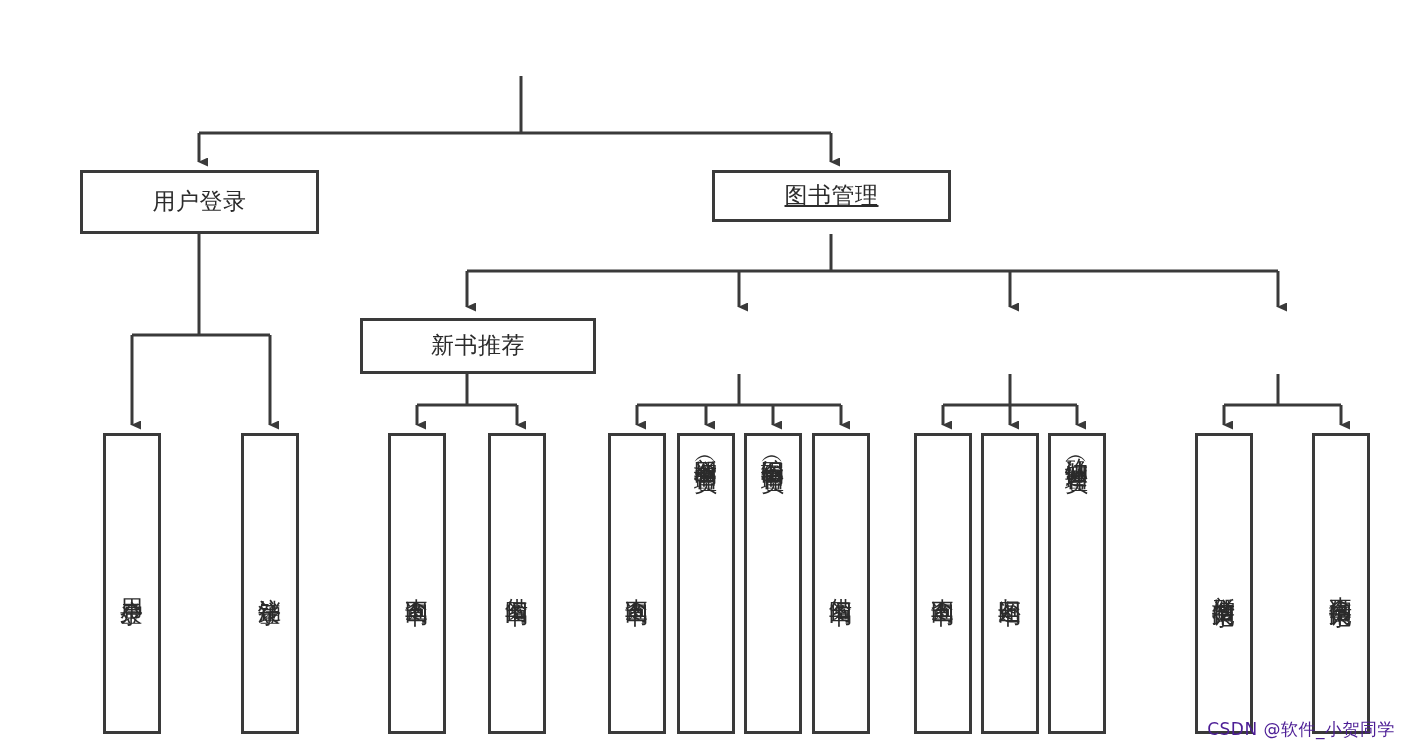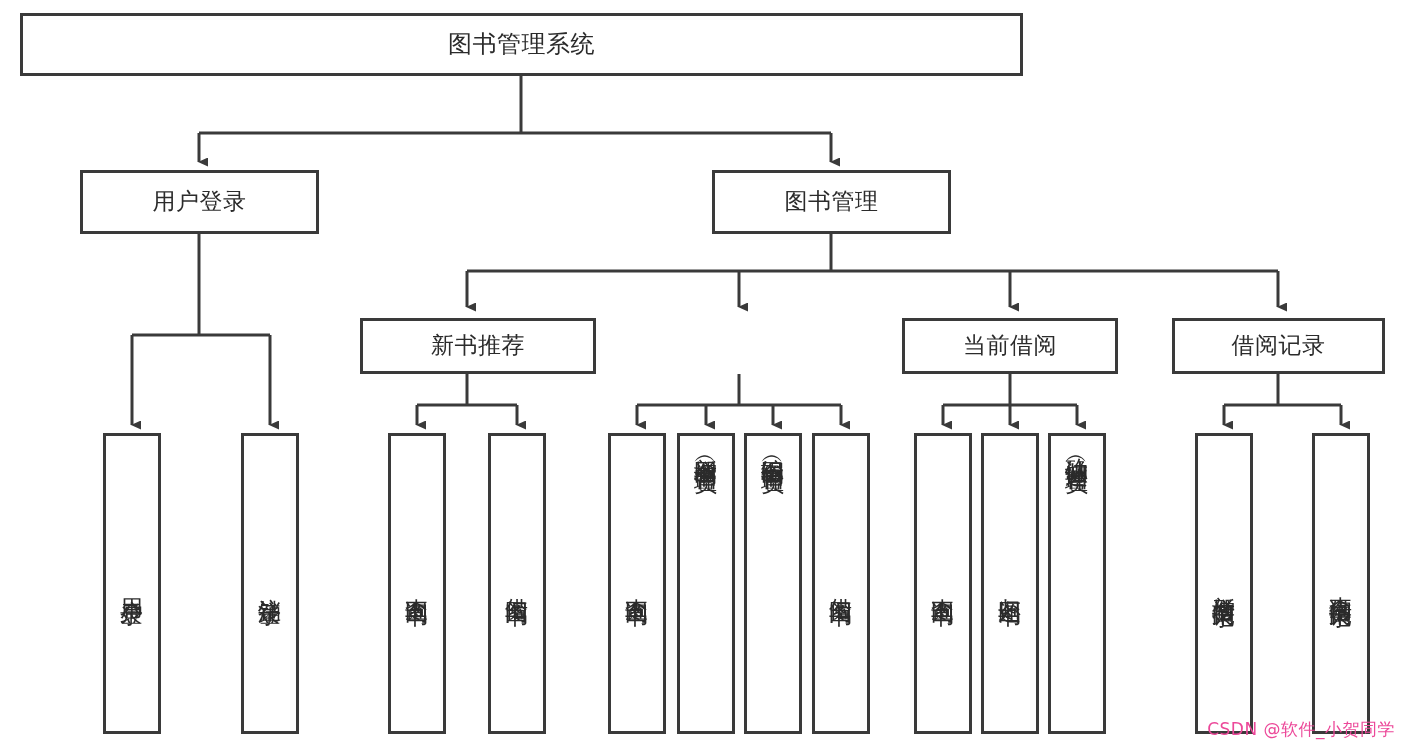--- a/index.html
+++ b/index.html
@@ -71,21 +71,21 @@
   }
   .node.leaf.mid-text {
     align-items: center;
     padding-top: 0;
   }
   .watermark {
     position: absolute;
     right: 10px;
     bottom: 6px;
     font-size: 17px;
-    color: #ec4899;
+    color: #4c1d95;
     letter-spacing: 0.5px;
     white-space: nowrap;
     font-family: "DejaVu Sans", "Liberation Sans", sans-serif;
   }
 </style>
 </head>
 <body>
 
 <div id="diagram-root">
 
@@ -132,40 +132,31 @@
       <path d="M1010,405 L1010,425" marker-end="url(#arrowhead)"></path>
       <path d="M1077,405 L1077,425" marker-end="url(#arrowhead)"></path>
 
       <path d="M1278,374 L1278,405"></path>
       <path d="M1224,405 L1341,405"></path>
       <path d="M1224,405 L1224,425" marker-end="url(#arrowhead)"></path>
       <path d="M1341,405 L1341,425" marker-end="url(#arrowhead)"></path>
     </g>
   </svg>
 
-  <div class="node horizontal root" style="left:20px; top:13px; width:1003px; height:63px;">
-    <span class="node-label">图书管理系统</span>
-  </div>
 
   <div class="node horizontal" style="left:80px; top:170px; width:239px; height:64px;">
     <span class="node-label">用户登录</span>
   </div>
-  <div class="node horizontal" style="left:712px; top:170px; width:239px; height:64px;">
+  <div class="node horizontal" style="left:712px; top:170px; width:239px; height:52px;text-decoration:underline;">
     <span class="node-label">图书管理</span>
   </div>
 
   <div class="node horizontal" style="left:360px; top:318px; width:236px; height:56px;">
     <span class="node-label">新书推荐</span>
   </div>
-  <div class="node horizontal" style="left:902px; top:318px; width:216px; height:56px;">
-    <span class="node-label">当前借阅</span>
-  </div>
-  <div class="node horizontal" style="left:1172px; top:318px; width:213px; height:56px;">
-    <span class="node-label">借阅记录</span>
-  </div>
 
   <div class="node leaf mid-text" style="left:103px; top:433px; width:58px; height:301px;">
     <span class="node-label">用户登录</span>
   </div>
   <div class="node leaf mid-text" style="left:241px; top:433px; width:58px; height:301px;">
     <span class="node-label">注销登录</span>
   </div>
 
   <div class="node leaf mid-text" style="left:388px; top:433px; width:58px; height:301px;">
     <span class="node-label">查询图书</span>

